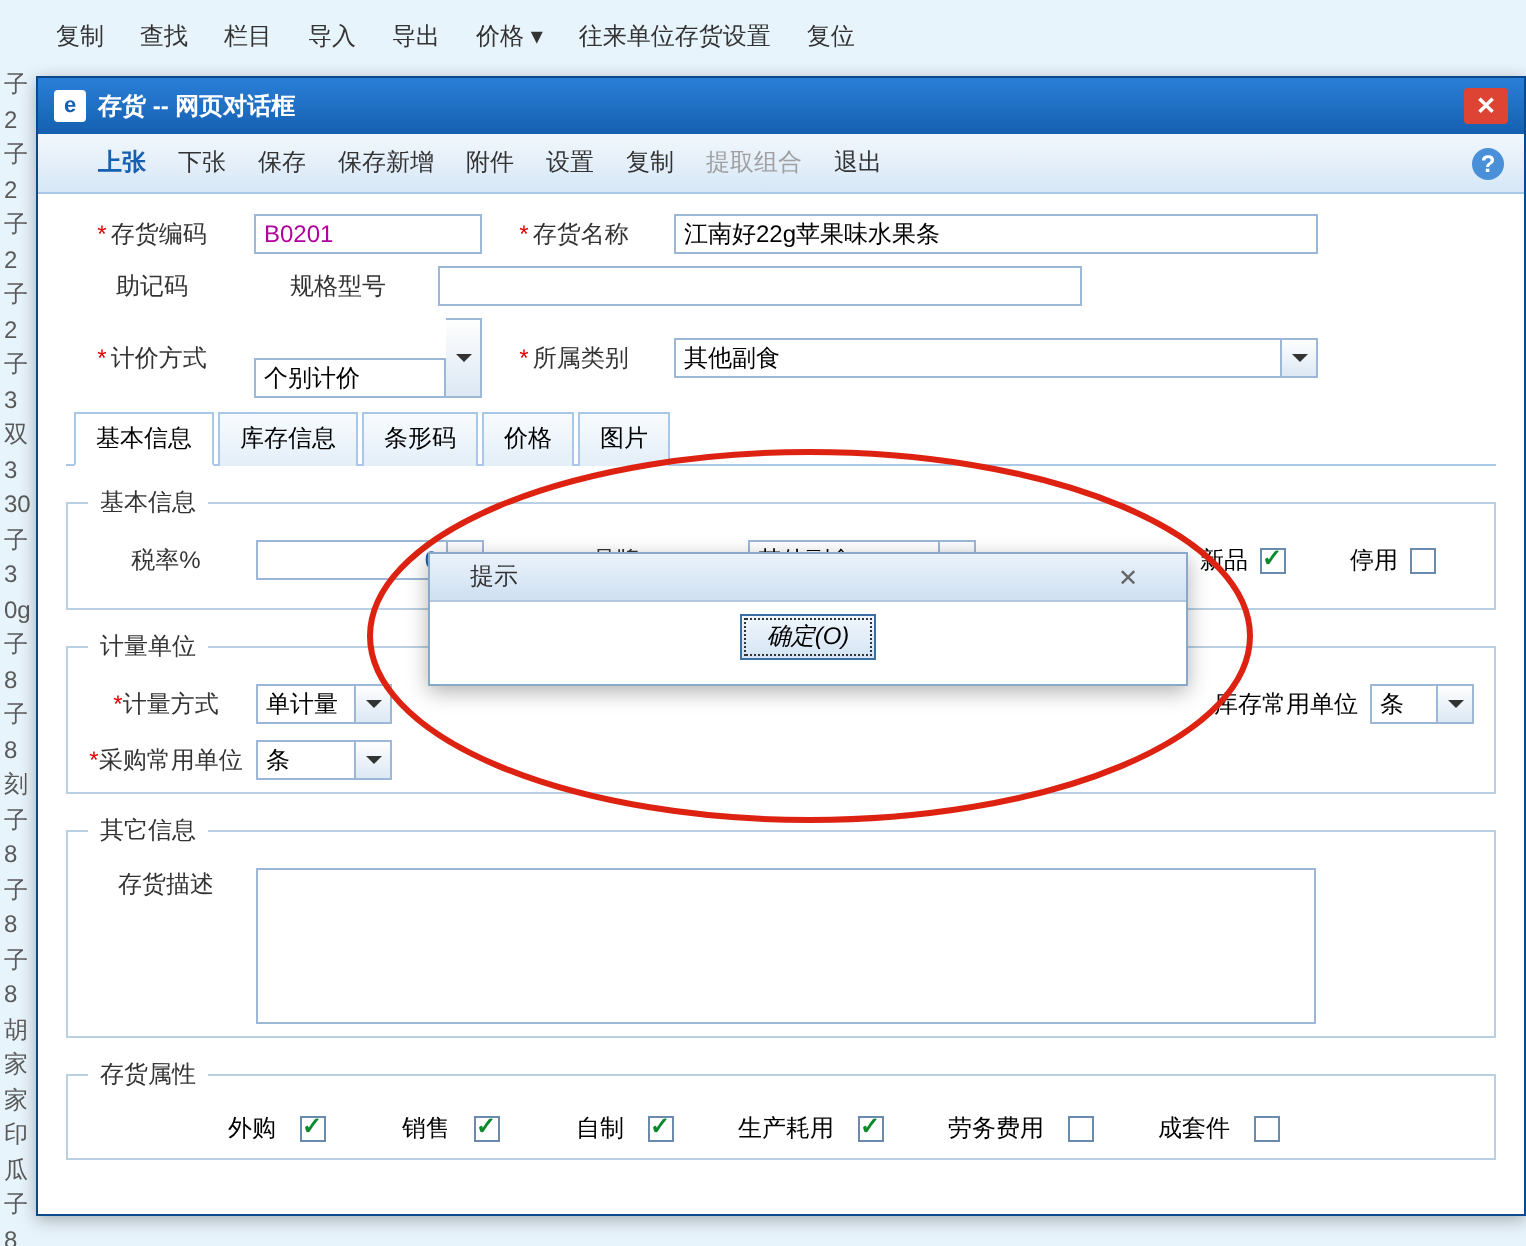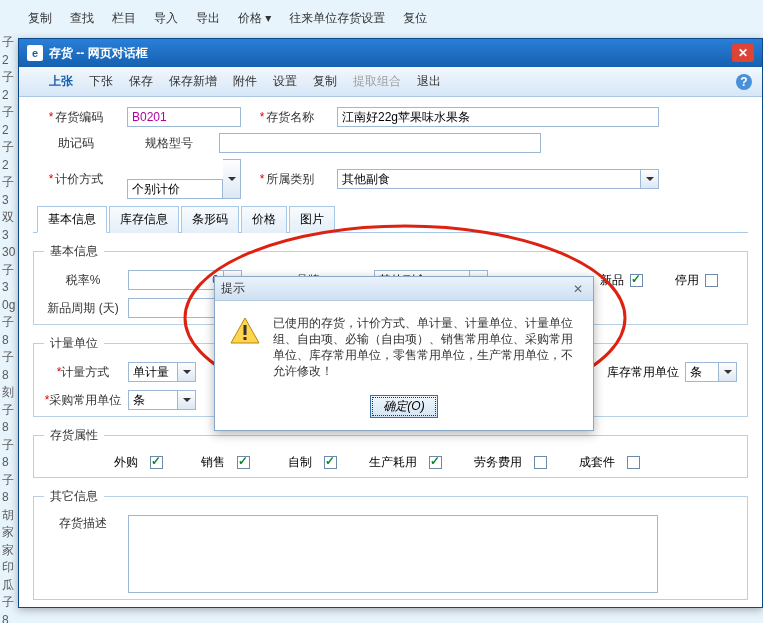--- a/index.html
+++ b/index.html
@@ -53,21 +53,21 @@
 .cb.checked::after { content:"✓"; color:#0a8a2a; position:absolute; top:-3px; left:0; font-weight:bold; font-size:12px;}
 .date-btn { width:18px; height:20px; border:1px solid #9db8d6; border-left:none; background:linear-gradient(#fefefe,#dce8f4); display:flex; align-items:center; justify-content:center; cursor:pointer;}
 .date-btn svg { width:12px; height:12px; }
 
 textarea.inp { width: 530px; height: 78px; resize:none; }
 
 .ellipse { position:absolute; left: 176px; top: 218px; width: 458px; height: 200px; pointer-events:none; }
 .ellipse svg { width:100%; height:100%; }
 
 .msgbox { position:absolute; left:214px; top:276px; width:380px; background:#fff; border:1px solid #8aa8c8; box-shadow:0 3px 10px rgba(0,0,0,.3);}
-.msgbox-title { height:24px; background:linear-gradient(#eaf2fb,#cfe0f2); border-bottom:1px solid #b1c8de; display:flex; align-items:center; padding:0 6px; color:#333;}
+.msgbox-title { height:24px; background:linear-gradient(#eaf2fb,#cfe0f2); border-bottom:1px solid #b1c8de; display:flex; align-items:center; padding:0 20px; color:#333;}
 .msgbox-title .x { margin-left:auto; cursor:pointer; color:#666; padding:0 4px;}
 .msgbox-body { display:flex; padding:14px 14px 10px 14px; gap:12px; align-items:flex-start;}
 .warn-icon { width:32px; height:32px; flex-shrink:0;}
 .msgbox-text { color:#333; line-height:16px; }
 .msgbox-btns { display:flex; justify-content:center; padding:6px 0 12px 0;}
 .ok-btn { padding:2px 12px; border:1px solid #3a6ea5; background:linear-gradient(#f0f6fc,#d4e4f4); cursor:pointer; outline:1px dotted #333; outline-offset:-3px;font-style:italic;}
 </style>
 </head>
 <body>
 
@@ -176,32 +176,20 @@
           <input class="inp" style="width: 96px;" value="其他副食">
           <span class="tri"></span>
         </div>
         <span style="width:100px;"></span>
         <span>新品</span>
         <span class="cb checked"></span>
         <span style="width:20px;"></span>
         <span>停用</span>
         <span class="cb"></span>
       </div>
-      <div class="inline">
-        <span class="small-lbl">新品周期 (天)</span>
-        <input class="inp" style="width: 114px;" value="">
-        <span class="small-lbl" style="width:120px;">建档日期</span>
-        <input class="inp" style="width: 96px;" value="2015-07-24">
-        <span class="date-btn">
-          <svg viewBox="0 0 12 12">
-              <rect x="1" y="2" width="10" height="9" fill="none" stroke="#555"></rect>
-              <line x1="1" y1="4" x2="11" y2="4" stroke="#555"></line>
-            </svg>
-        </span>
-      </div>
     </fieldset>
 
     <fieldset>
       <legend>计量单位</legend>
       <div class="inline" style="margin-bottom:8px;">
         <span class="small-lbl"><span style="color:#d00;">*</span><span>计量方式</span></span>
         <div class="combo">
           <input class="inp" style="width: 50px;" value="单计量">
           <span class="tri"></span>
         </div>
@@ -211,20 +199,28 @@
           <input class="inp" style="width: 34px;" value="条">
           <span class="tri"></span>
         </div>
       </div>
       <div class="inline">
         <span class="small-lbl"><span style="color:#d00;">*</span><span>采购常用单位</span></span>
         <div class="combo">
           <input class="inp" style="width: 50px;" value="条">
           <span class="tri"></span>
         </div>
+      </div>
+    </fieldset>
+
+    <fieldset>
+      <legend>其它信息</legend>
+      <div class="inline" style="align-items:flex-start;">
+        <span class="small-lbl">存货描述</span>
+        <textarea class="inp" style=""></textarea>
       </div>
     </fieldset>
 
     <fieldset>
       <legend>存货属性</legend>
       <div class="inline" style="gap:12px; padding-left:70px;">
         <span>外购</span>
         <span class="cb checked"></span>
         <span style="width:14px;"></span>
         <span>销售</span>
@@ -237,48 +233,30 @@
         <span class="cb checked"></span>
         <span style="width:8px;"></span>
         <span>劳务费用</span>
         <span class="cb"></span>
         <span style="width:8px;"></span>
         <span>成套件</span>
         <span class="cb"></span>
       </div>
     </fieldset>
 
-    <fieldset>
-      <legend>其它信息</legend>
-      <div class="inline" style="align-items:flex-start;">
-        <span class="small-lbl">存货描述</span>
-        <textarea class="inp" style=""></textarea>
-      </div>
-    </fieldset>
-
   </div>
 </div>
 
 <div class="ellipse">
   <svg viewBox="0 0 458 200">
       <ellipse cx="229" cy="100" rx="220" ry="92" fill="none" stroke="#d21" stroke-width="3"></ellipse>
     </svg>
 </div>
 
 <div class="msgbox">
   <div class="msgbox-title">
     <span>提示</span>
     <span class="x">✕</span>
   </div>
-  <div class="msgbox-body">
-    <span class="warn-icon">
-      <svg viewBox="0 0 32 32">
-          <polygon points="16,3 30,28 2,28" fill="#ffd54d" stroke="#b8860b" stroke-width="1"></polygon>
-          <rect x="14.5" y="10" width="3" height="10" fill="#333"></rect>
-          <rect x="14.5" y="22" width="3" height="3" fill="#333"></rect>
-        </svg>
-    </span>
-    <div class="msgbox-text">已使用的存货，计价方式、单计量、计量单位、计量单位组、自由项、必输（自由项）、销售常用单位、采购常用单位、库存常用单位，零售常用单位，生产常用单位，不允许修改！</div>
-  </div>
   <div class="msgbox-btns">
     <button class="ok-btn">确定(O)</button>
   </div>
 </div>
 
 </body></html>

